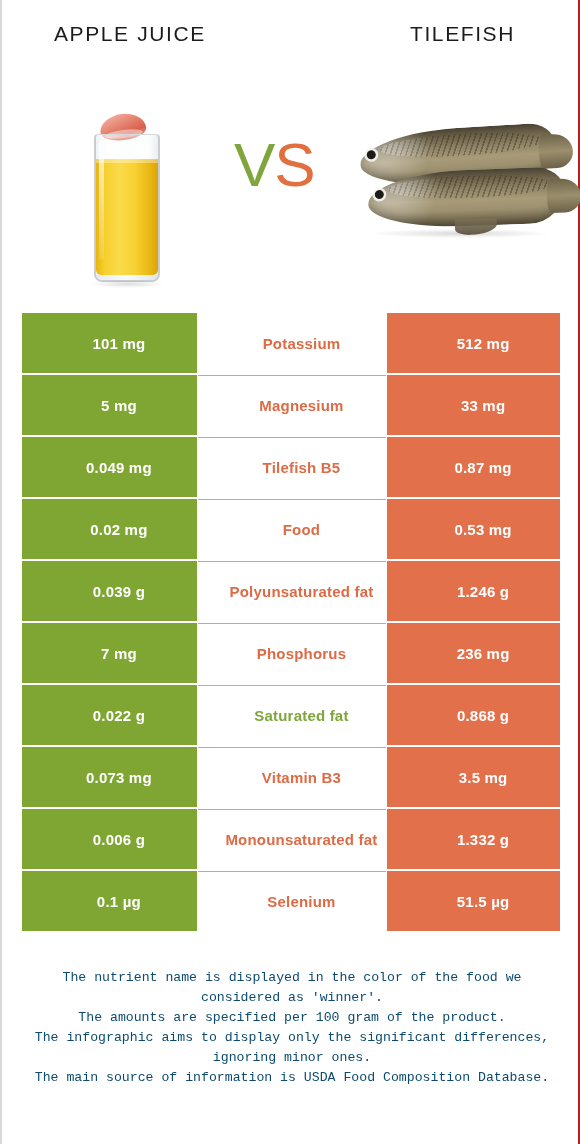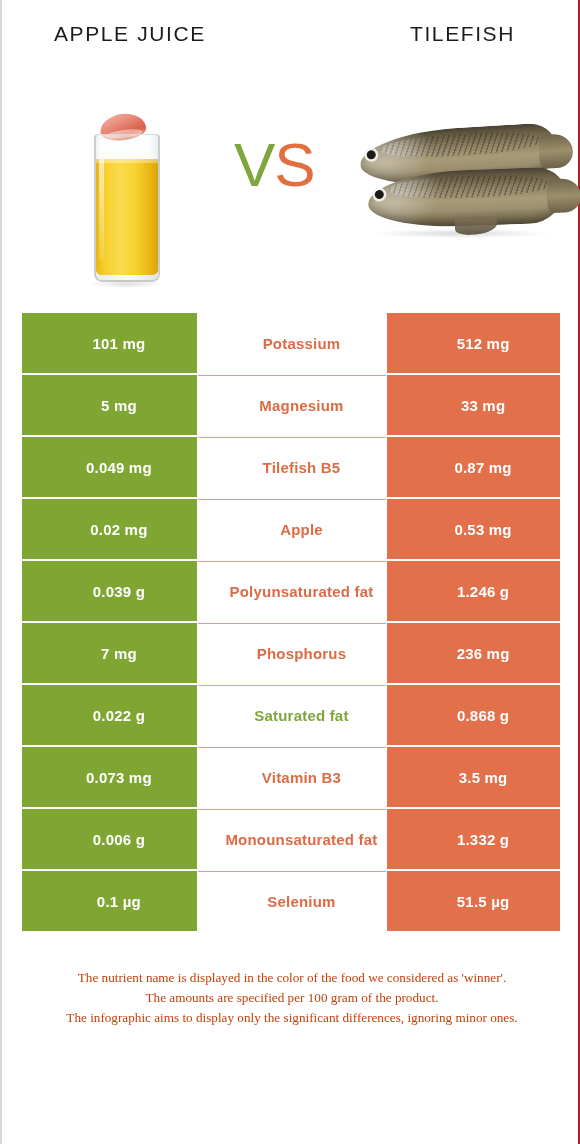--- a/index.html
+++ b/index.html
@@ -272,22 +272,22 @@
 
   
   .footnote {
     position: absolute;
     left: 26px;
     top: 968px;
     width: 528px;
     text-align: center;
     font-size: 13.2px;
     line-height: 20px;
-    color: #c2410c;
-    font-family: Liberation Serif, serif;
+    color: #0c4a6e;
+    font-family: Liberation Mono, monospace;
   }
   .footnote p { margin: 0; }
 </style>
 </head>
 <body>
 
 <div id="page">
 
   <div class="titles">
     <div class="title title-left">Apple juice</div>
@@ -346,21 +346,21 @@
       <div class="cell cell-left">0.049 mg</div>
       <div class="cell cell-mid">
           <span class="name-orange">Tilefish B5</span>
         </div>
       <div class="cell cell-right">0.87 mg</div>
     </div>
 
     <div class="row">
       <div class="cell cell-left">0.02 mg</div>
       <div class="cell cell-mid">
-          <span class="name-orange">Apple</span>
+          <span class="name-orange">Food</span>
         </div>
       <div class="cell cell-right">0.53 mg</div>
     </div>
 
     <div class="row">
       <div class="cell cell-left">0.039 g</div>
       <div class="cell cell-mid">
           <span class="name-orange">Polyunsaturated fat</span>
         </div>
       <div class="cell cell-right">1.246 g</div>
@@ -405,15 +405,16 @@
         </div>
       <div class="cell cell-right">51.5 µg</div>
     </div>
 
   </div>
 
   <div class="footnote">
     <p>The nutrient name is displayed in the color of the food we considered as 'winner'.</p>
     <p>The amounts are specified per 100 gram of the product.</p>
     <p>The infographic aims to display only the significant differences, ignoring minor ones.</p>
+    <p>The main source of information is USDA Food Composition Database.</p>
   </div>
 
 </div>
 
 </body></html>

